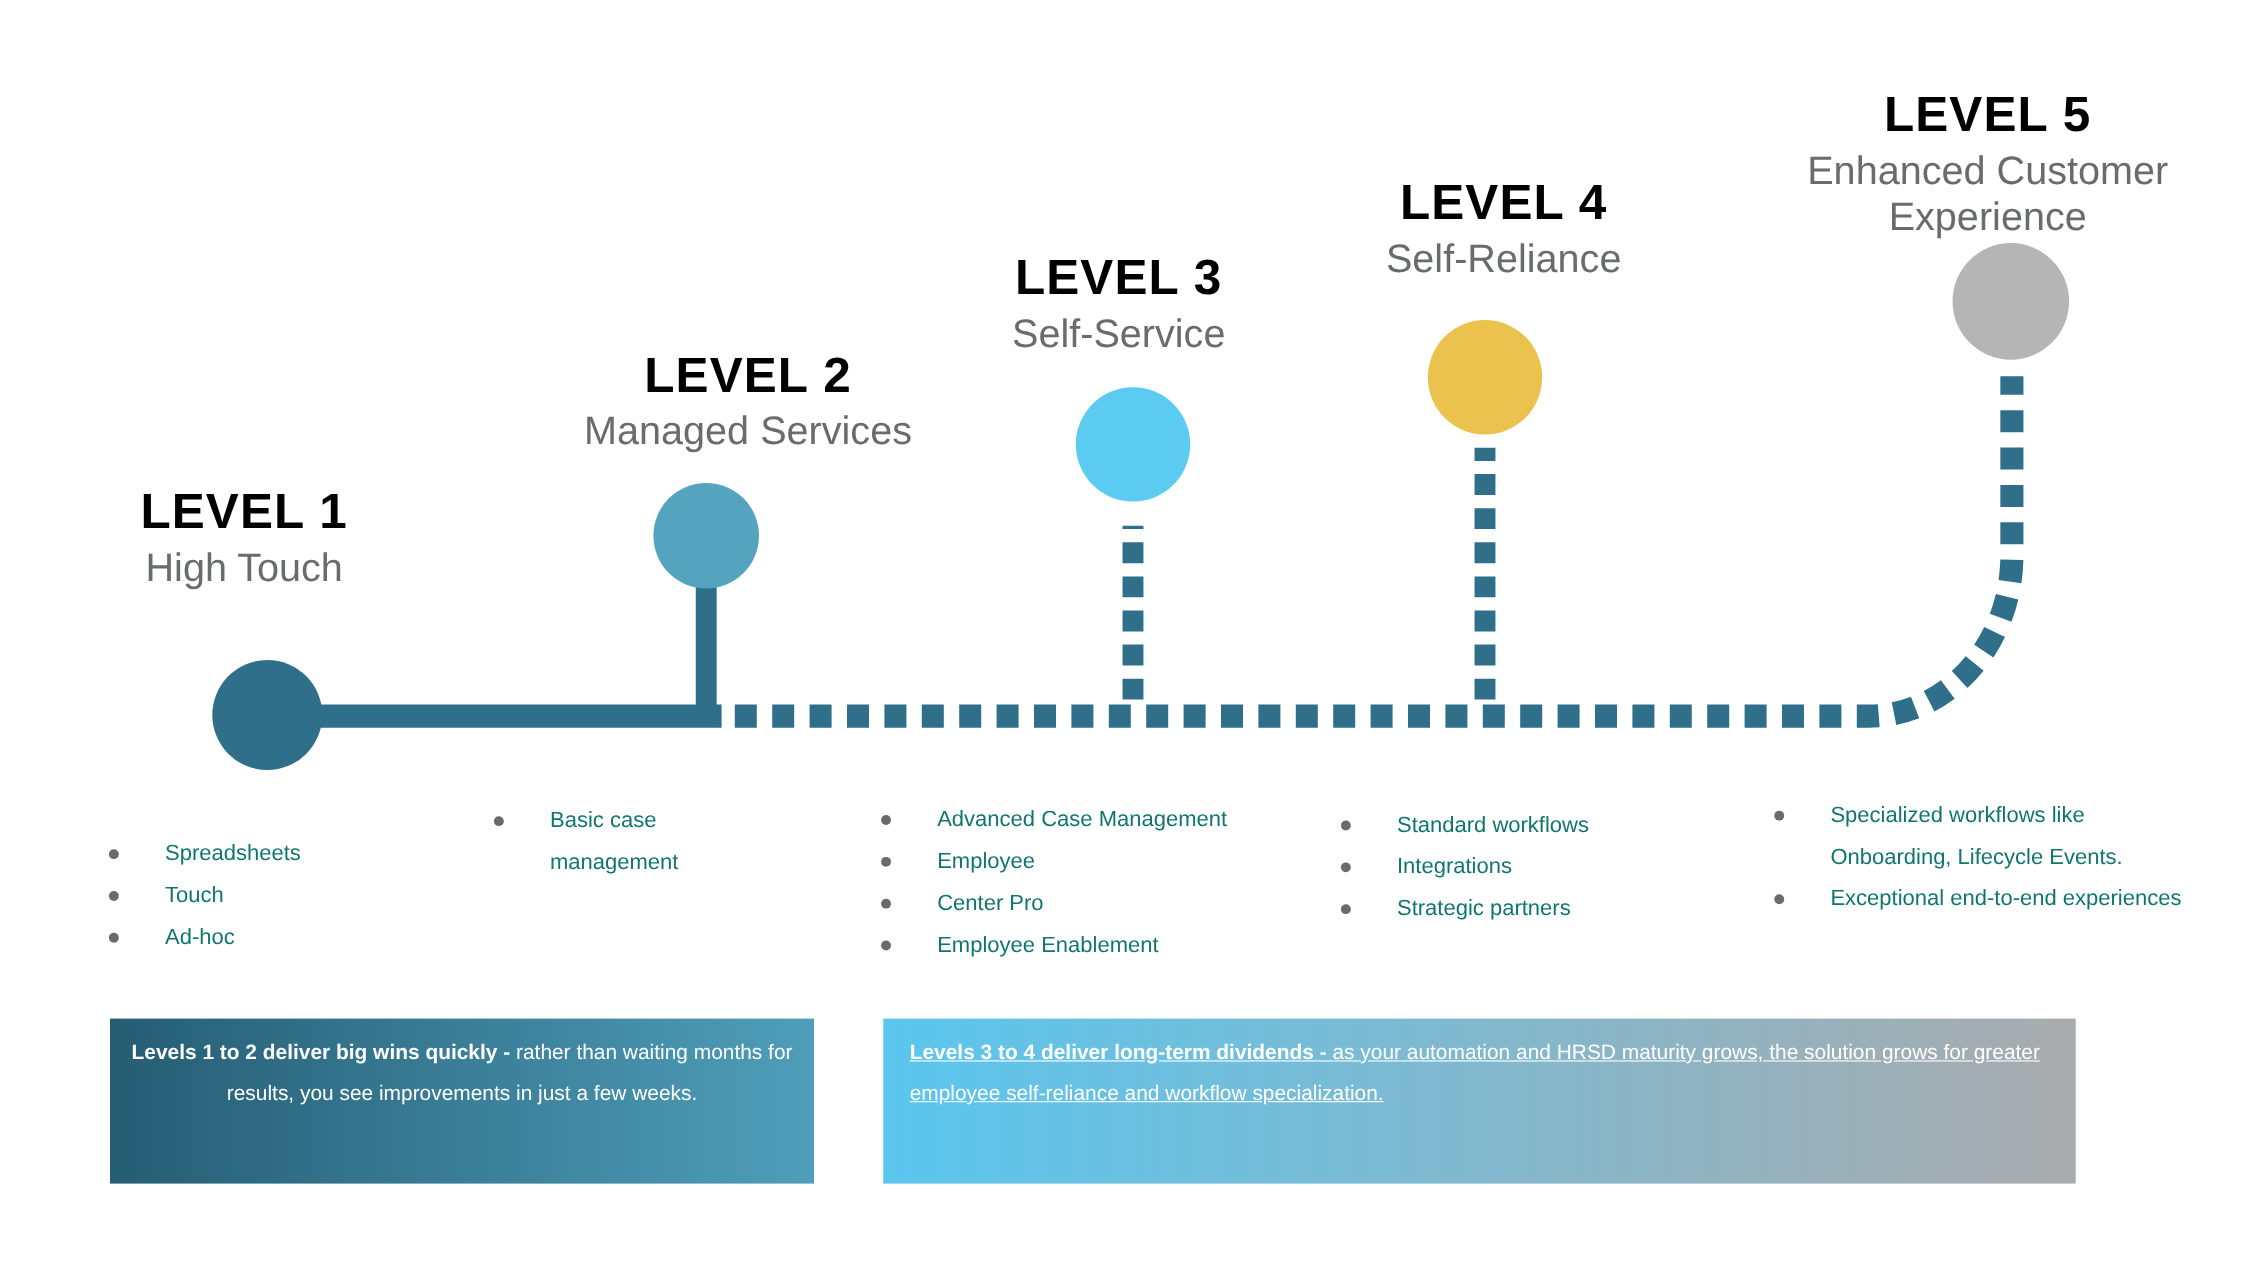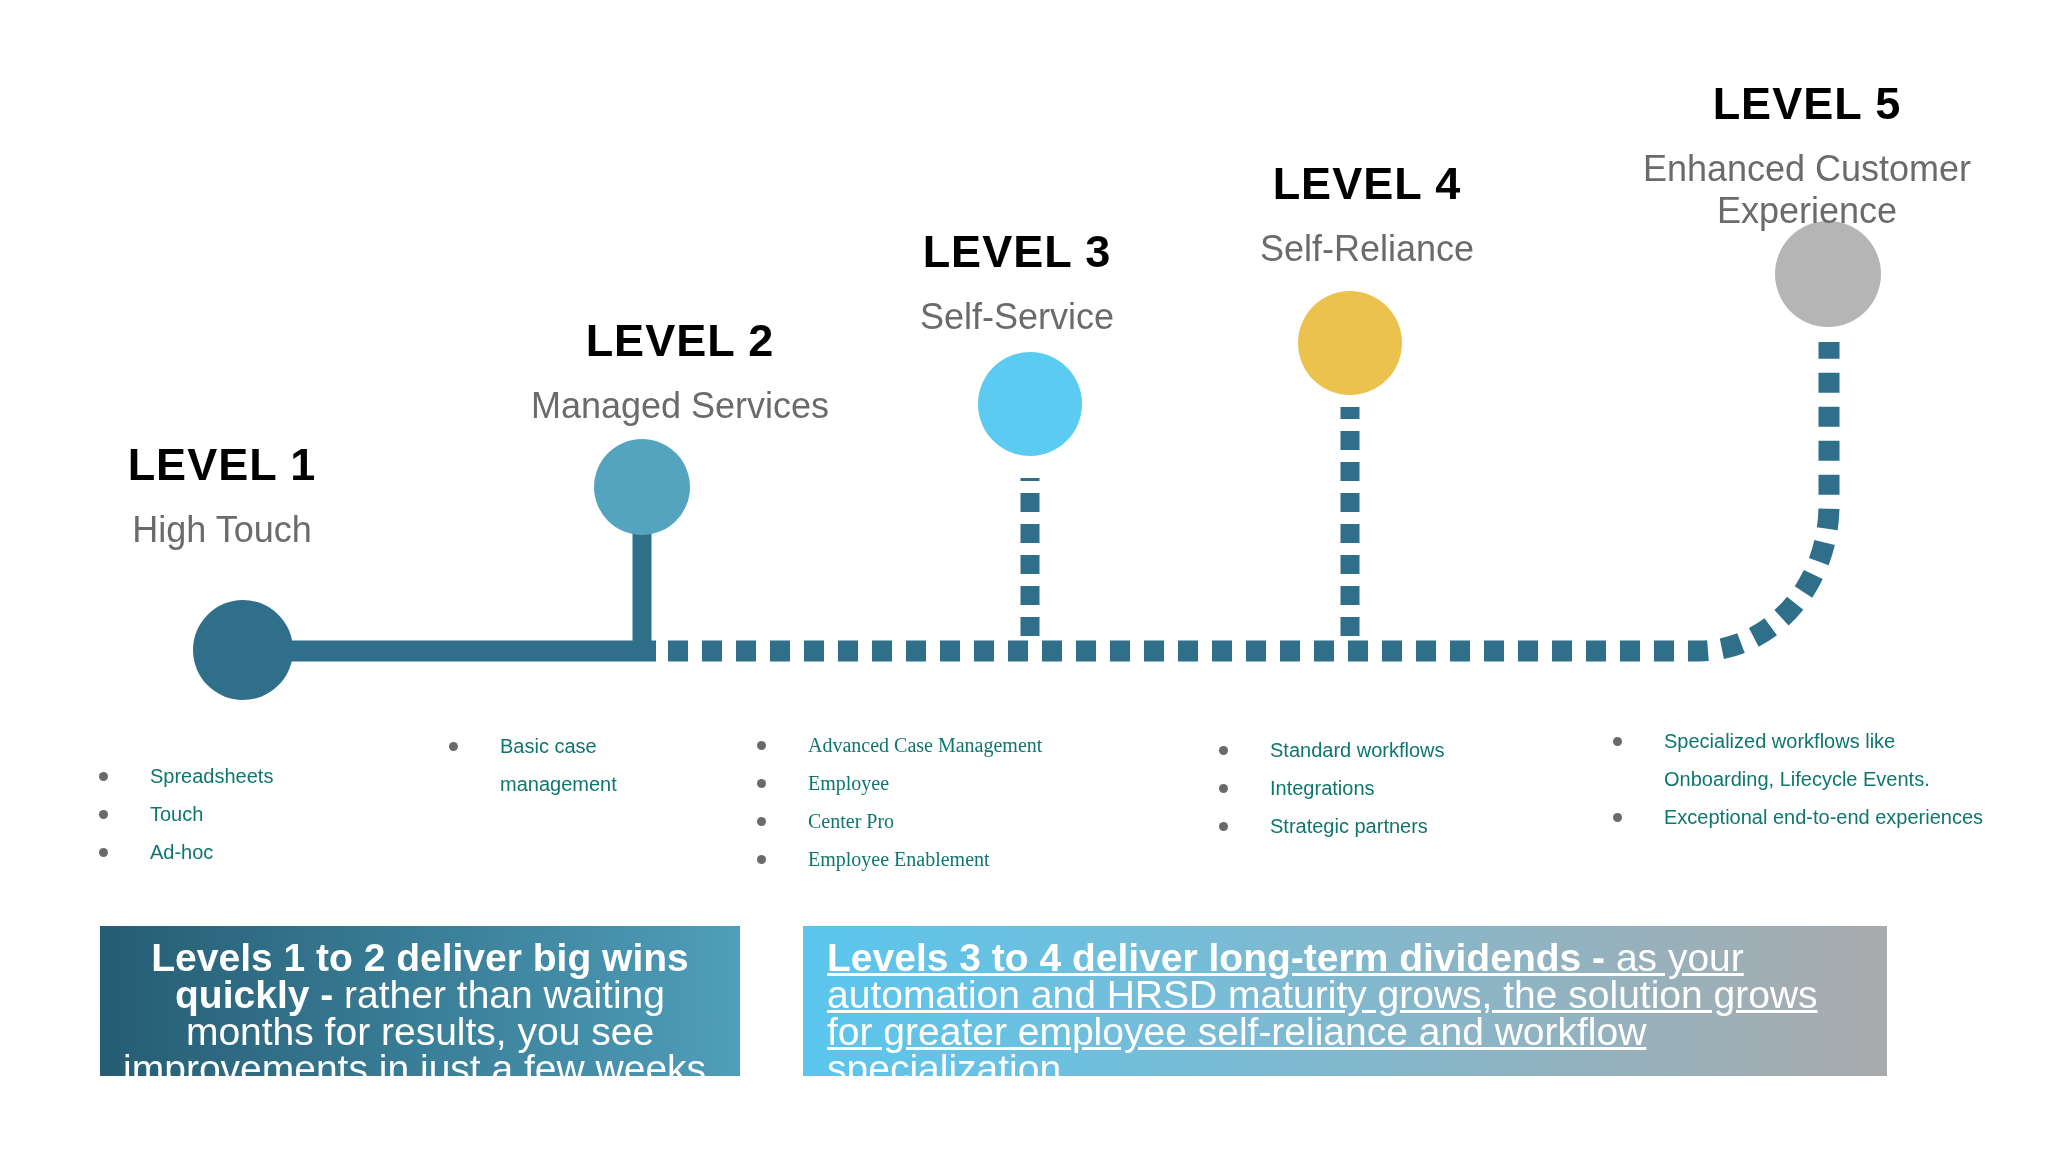--- a/index.html
+++ b/index.html
@@ -6,40 +6,40 @@
   html,body{margin:0;padding:0;background:#ffffff;}
   .canvas{
     position:relative;width:2048px;height:1152px;overflow:hidden;background:#ffffff;
     font-family:"Liberation Sans","DejaVu Sans",sans-serif;
   }
   svg.art{position:absolute;left:0;top:0;}
 
   
   .lvl{position:absolute;width:440px;text-align:center;}
   .lvl .lvl-title{font-size:45px;font-weight:bold;color:#000000;margin:0;line-height:48px;letter-spacing:1px;}
-  .lvl .lvl-sub{font-size:36px;color:#6A6B6D;line-height:42px;margin-top:20px;}
+  .lvl .lvl-sub{font-size:36px;color:#6A6B6D;line-height:42px;margin-top:6px;}
   .lvl1{left:2px;top:441px;}
   .lvl2{left:460px;top:317px;}
   .lvl3{left:797px;top:228px;}
   .lvl4{left:1147px;top:160px;}
   .lvl5{left:1587px;top:80px;}
 
   
   .bullets{position:absolute;list-style:none;margin:0;padding:0;font-size:20px;color:#0f766e;}
   .bullets li{position:relative;padding-left:54px;line-height:38px;}
   .bullets li::before{content:"";position:absolute;left:3px;top:15px;width:9px;height:9px;border-radius:50%;background:#6a6a6a;}
   .col1{left:96px;top:757px;width:300px;}
   .col2{left:446px;top:727px;width:270px;}
-  .col3{left:754px;top:726px;width:370px;font-family:Liberation Serif, serif;}
+  .col3{left:798px;top:726px;width:370px;}
   .col4{left:1216px;top:731px;width:380px;}
   .col5{left:1610px;top:722px;width:400px;}
 
   
   .callout{position:absolute;top:926px;height:150px;box-sizing:border-box;color:#ffffff;
-           font-size:39px;line-height:37px;}
+           font-size:19px;line-height:37px;}
   .callout b{font-weight:bold;}
   .callout-left{left:100px;width:640px;text-align:center;padding:13px 16px;
     background:linear-gradient(90deg,#255D73 0%,#4F9EBA 100%);}
   .callout-right{left:803px;width:1084px;text-align:left;padding:13px 24px;
     background:linear-gradient(90deg,#5AC6EE 0%,#A9ABAD 100%);text-decoration:underline;}
 </style>
 </head>
 <body>
 
 <div class="canvas">

